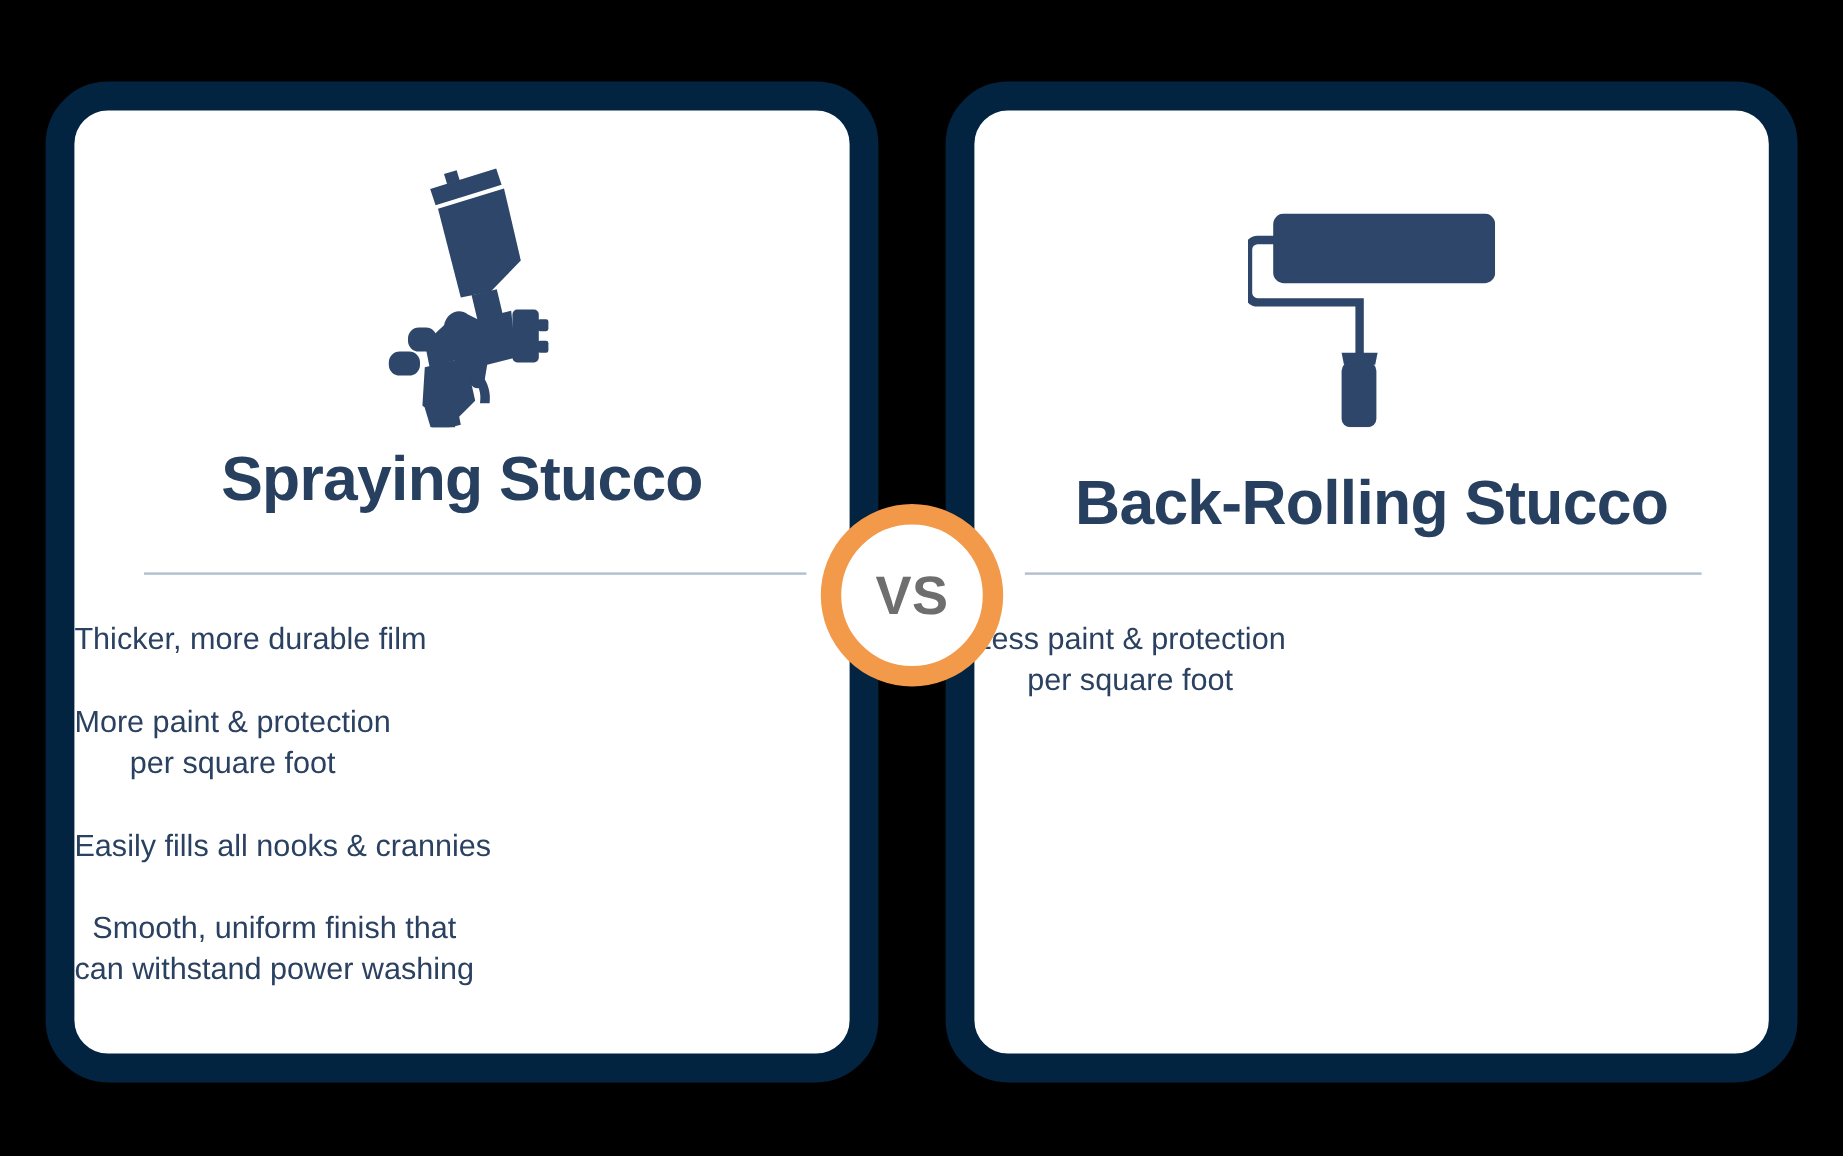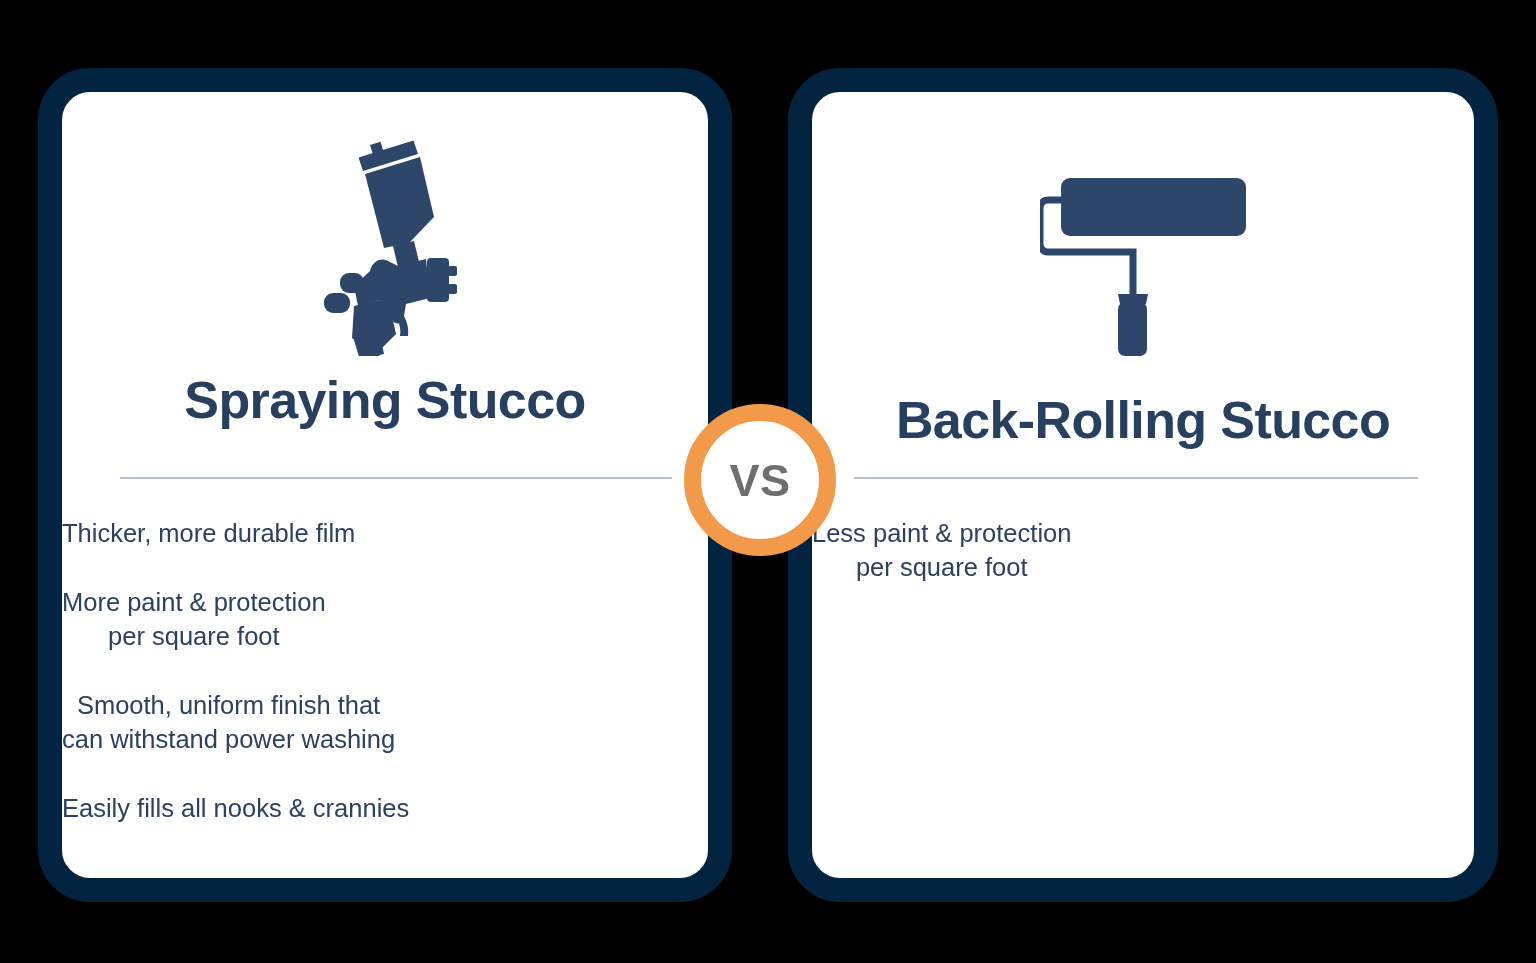--- a/index.html
+++ b/index.html
@@ -116,21 +116,21 @@
     line-height: 34px;
     text-align: center;
     white-space: pre-line;
   }
   .feature + .feature { margin-top: 35px; }
 
   
   .vs-badge {
     position: absolute;
     left: 684px;
-    top: 404px;
+    top: 420px;
     width: 152px;
     height: 152px;
     border-radius: 50%;
     background: #ffffff;
     border: 17px solid #F2994A;
     box-sizing: border-box;
     display: flex;
     align-items: center;
     justify-content: center;
     z-index: 20;
@@ -185,23 +185,23 @@
       </div>
 
       <div class="card-title">Spraying Stucco</div>
 
       <div class="divider"></div>
 
       <div class="features">
         <div class="feature">Thicker, more durable film</div>
         <div class="feature">More paint &amp; protection
 per square foot</div>
+        <div class="feature">Easily fills all nooks &amp; crannies</div>
         <div class="feature">Smooth, uniform finish that
 can withstand power washing</div>
-        <div class="feature">Easily fills all nooks &amp; crannies</div>
       </div>
 
     </div>
   </div>
 
   <div class="card card-right">
     <div class="card-inner">
 
       <div class="icon-wrap icon-roller">
         <svg width="206" height="178" viewBox="0 0 206 178" fill="none" xmlns="http://www.w3.org/2000/svg">

